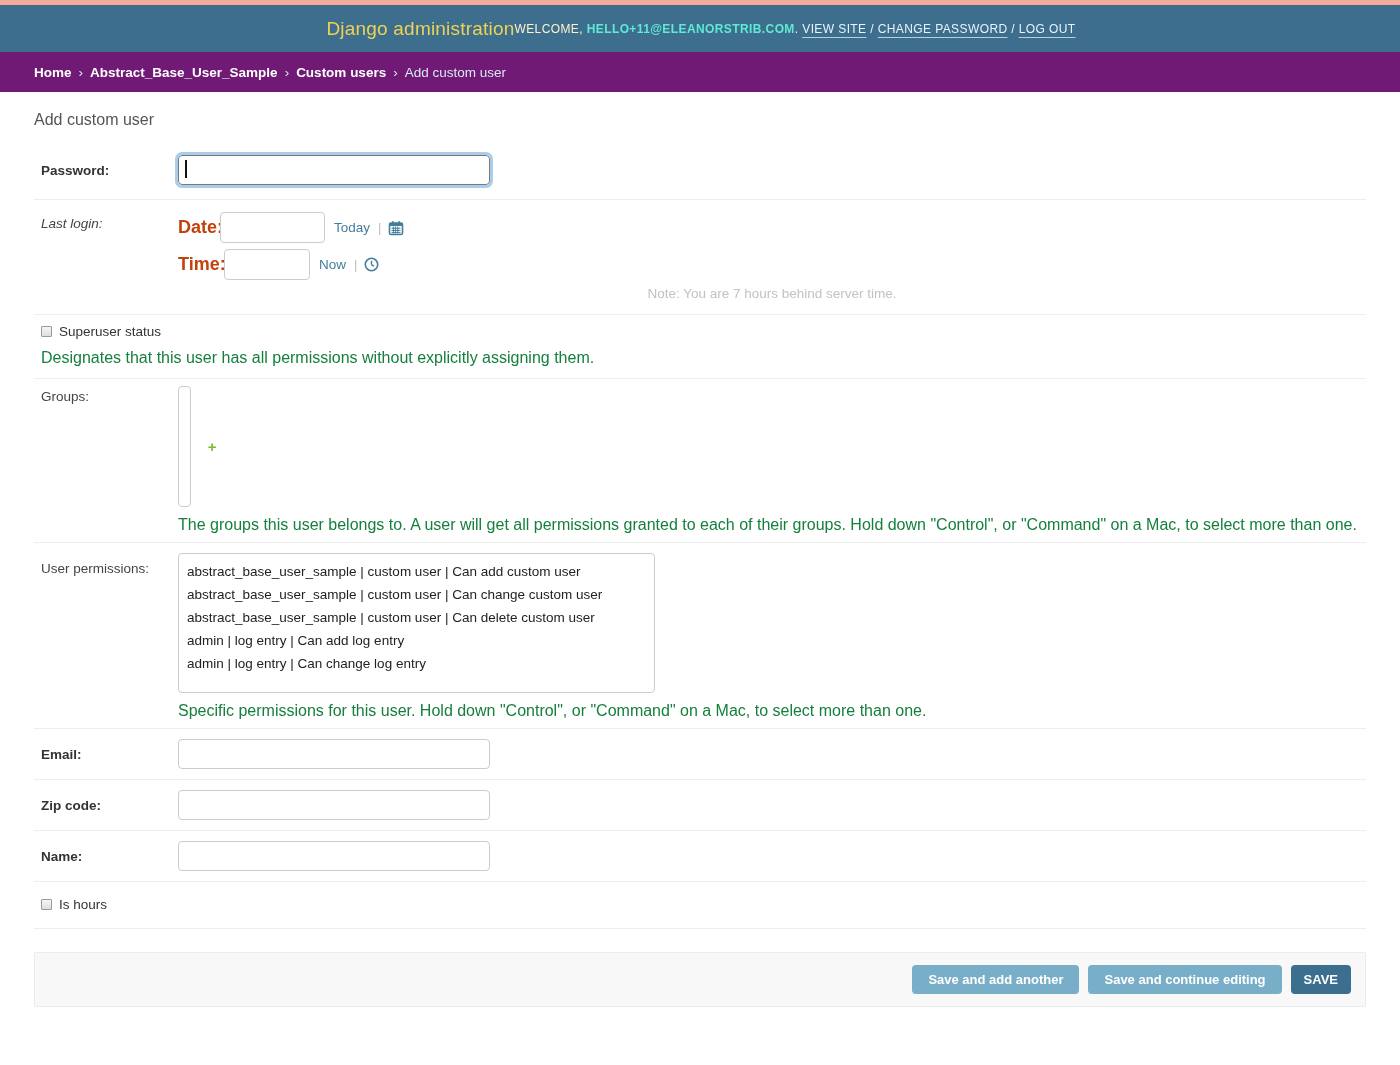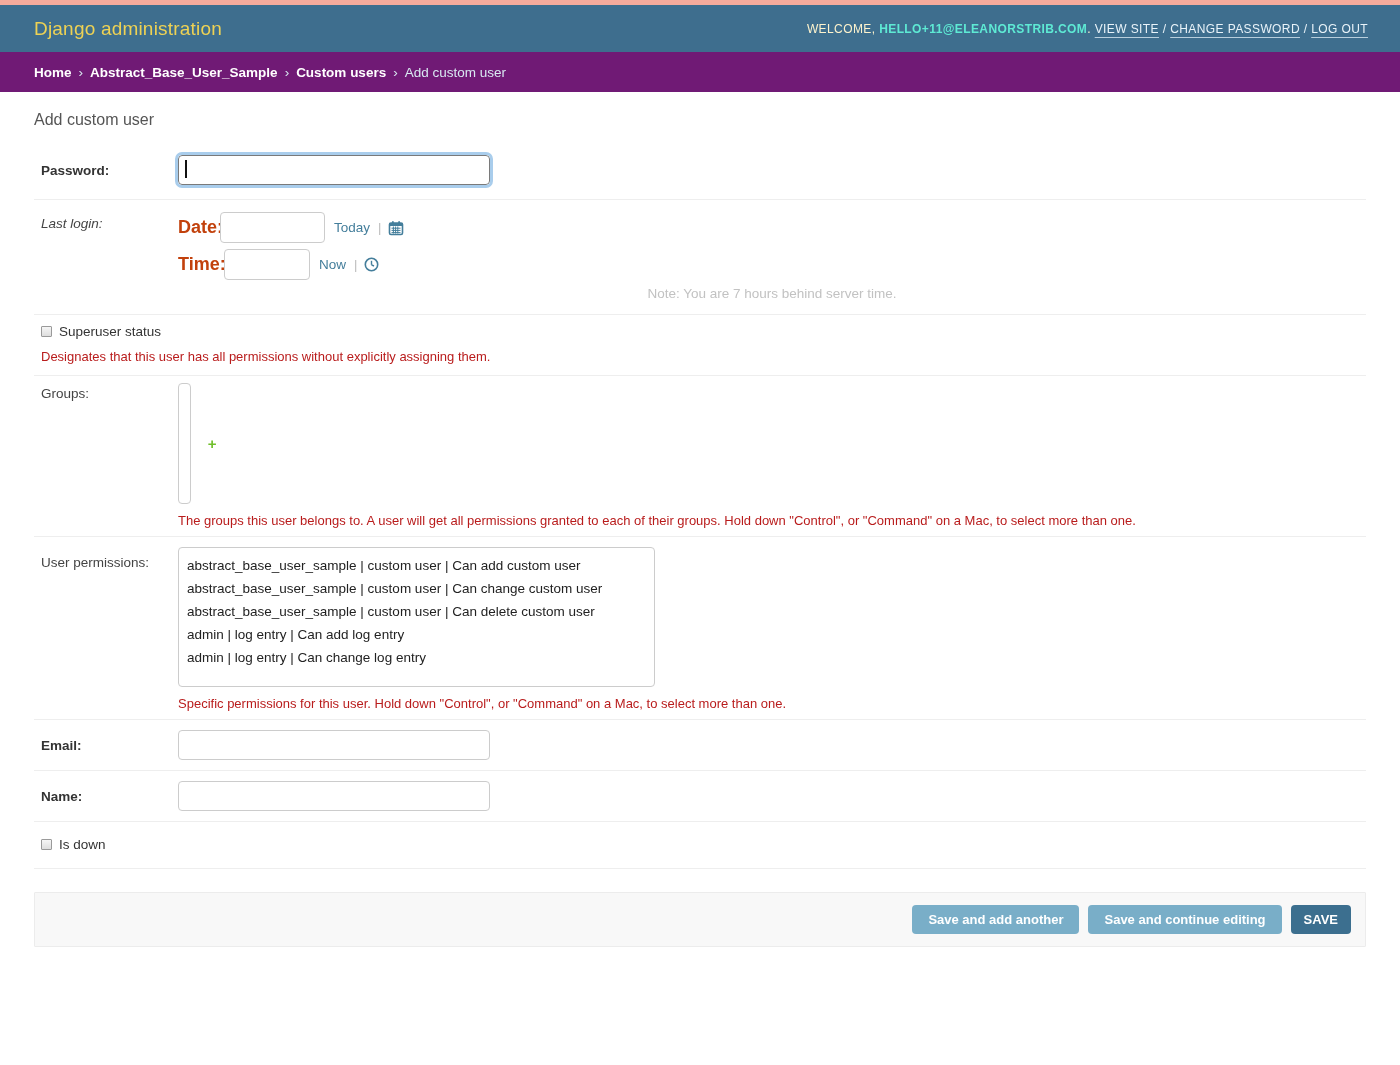--- a/index.html
+++ b/index.html
@@ -10,21 +10,21 @@
     font-family: "Liberation Sans", sans-serif;
     font-size: 13px; color: #333;
     overflow: hidden;
   }
   
   .top-strip { height: 5px; background: #f5ab9c; }
 
   
   .header {
     height: 47px; background: #3e6e8e;
-    display: flex; align-items: center; justify-content: space-between;
+    display: flex; align-items: center; justify-content: center;
     padding: 0 32px 0 34px;
   }
   .brand { color: #eed254; font-size: 19px; font-weight: 400; letter-spacing: .2px; }
   .user-tools { font-size: 12px; color: #fdf3cd; letter-spacing: .4px; white-space: nowrap; }
   .user-tools .email { font-weight: bold; color: #5eead4; }
   .user-tools a {
     color: #e9f3f9; text-decoration: underline; text-underline-offset: 4px;
     text-decoration-color: #b9cfdd; cursor: pointer;
   }
   .user-tools .slash { color: #e9f3f9; }
@@ -85,21 +85,21 @@
   .row-checkbox { flex-direction: column; }
   .row-superuser { padding: 9px 0 11px 7px; }
   .row-staff { padding: 15px 0 16px 7px; }
   .cb-line { display: flex; align-items: center; }
   .checkbox {
     width: 11px; height: 11px; border: 1px solid #9a9a9a; border-radius: 1px;
     background: linear-gradient(#f6f6f6, #dedede);
     margin-right: 7px; flex: 0 0 11px; cursor: pointer;
   }
   .cb-label { font-size: 13.5px; color: #333; cursor: default; }
-  .help-text { color: #b91c1c; font-size: 13px; margin-top: 10px; }
+  .help-text { color: #15803d; font-size: 16px; margin-top: 10px; }
 
   
   .row-groups { padding: 7px 0 8px 0; }
   .row-groups .label-col { padding-top: 3px; }
   .groups-select {
     width: 13px; height: 121px; border: 1px solid #ccc; border-radius: 4px;
     background: #fff; display: inline-block; vertical-align: top; cursor: pointer;
   }
   .add-link {
     color: #70bf2b; font-weight: bold; font-size: 15px; text-decoration: none;
@@ -252,32 +252,38 @@
     </div>
   </div>
 
   <div class="form-row row-text">
     <div class="label-col required">Email:</div>
     <div class="field-col">
       <input class="vtext" type="text" value="" style="">
     </div>
   </div>
 
+  <div class="form-row row-text">
+    <div class="label-col required">Zip code:</div>
+    <div class="field-col">
+      <input class="vtext" type="text" value="" style="">
+    </div>
+  </div>
 
   <div class="form-row row-text">
     <div class="label-col required">Name:</div>
     <div class="field-col">
       <input class="vtext" type="text" value="" style="">
     </div>
   </div>
 
   <div class="form-row row-checkbox row-staff">
     <div class="cb-line">
       <span class="checkbox"></span>
-      <span class="cb-label">Is down</span>
+      <span class="cb-label">Is hours</span>
     </div>
   </div>
 
   <div class="submit-row">
     <button class="btn btn-light">Save and add another</button>
     <button class="btn btn-light">Save and continue editing</button>
     <button class="btn btn-dark">SAVE</button>
   </div>
 </main>
 

